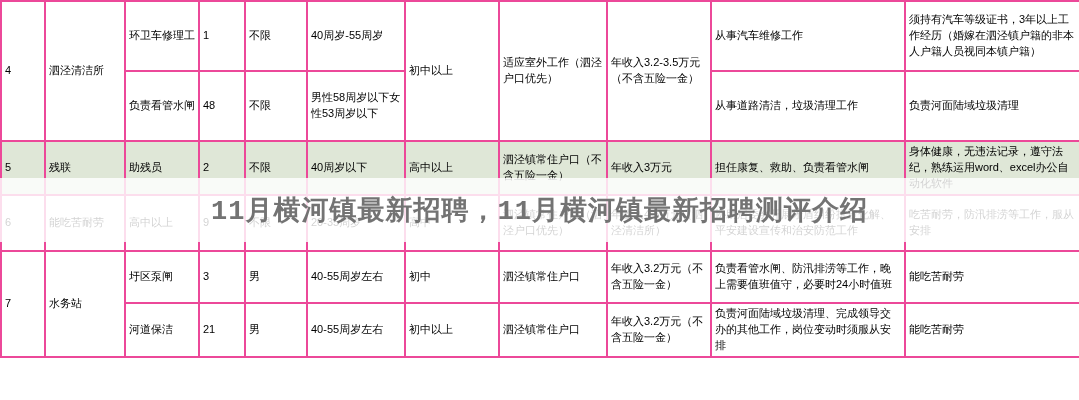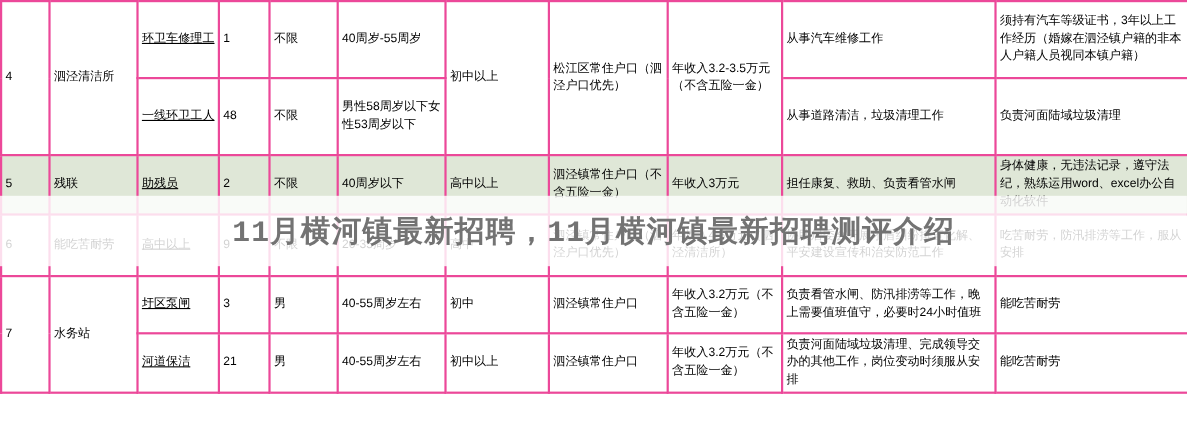--- a/index.html
+++ b/index.html
@@ -32,21 +32,21 @@
     vertical-align: middle;
     font-size: 11px;
     line-height: 1.45;
     color: #000000;
     padding: 2px 3px;
     word-break: break-all;
     font-family: "Liberation Sans", sans-serif;
   }
   td.c-no      { width: 36px;  font-size: 15px; }
   td.c-unit    { width: 72px;  font-size: 15px; }
-  td.c-post    { width: 66px; text-decoration: underline; }
+  td.c-post    { width: 66px; }
   td.c-num     { width: 38px;  font-size: 15px; }
   td.c-gender  { width: 54px; margin-top: 40px; }
   td.c-age     { width: 90px; margin-top: 12px; }
   td.c-edu     { width: 86px; }
   td.c-house   { width: 100px; }
   td.c-salary  { width: 96px; }
   td.c-duty    { width: 186px; text-align: left; padding-left: 6px; margin-left: 12px; }
   td.c-other   { width: 170px; }
   tr.row-green td {
     background: #dfe7d7;
@@ -99,28 +99,28 @@
     <tbody>
 
       <tr class="row-white rowtall-1">
         <td class="c-no" rowspan="2">4</td>
         <td class="c-unit" rowspan="2">泗泾清洁所</td>
         <td class="c-post">环卫车修理工</td>
         <td class="c-num">1</td>
         <td class="c-gender">不限</td>
         <td class="c-age">40周岁-55周岁</td>
         <td class="c-edu" rowspan="2">初中以上</td>
-        <td class="c-house" rowspan="2">松江区常住户口（泗泾户口优先）</td>
+        <td class="c-house" rowspan="2">适应室外工作（泗泾户口优先）</td>
         <td class="c-salary" rowspan="2">年收入3.2-3.5万元（不含五险一金）</td>
         <td class="c-duty">从事汽车维修工作</td>
         <td class="c-other">须持有汽车等级证书，3年以上工作经历（婚嫁在泗泾镇户籍的非本人户籍人员视同本镇户籍）</td>
       </tr>
 
       <tr class="row-white rowtall-2">
-        <td class="c-post">一线环卫工人</td>
+        <td class="c-post">负责看管水闸</td>
         <td class="c-num">48</td>
         <td class="c-gender">不限</td>
         <td class="c-age">男性58周岁以下女性53周岁以下</td>
         <td class="c-duty">从事道路清洁，垃圾清理工作</td>
         <td class="c-other">负责河面陆域垃圾清理</td>
       </tr>
 
       <tr class="row-green rowtall-3">
         <td class="c-no">5</td>
         <td class="c-unit">残联</td>

